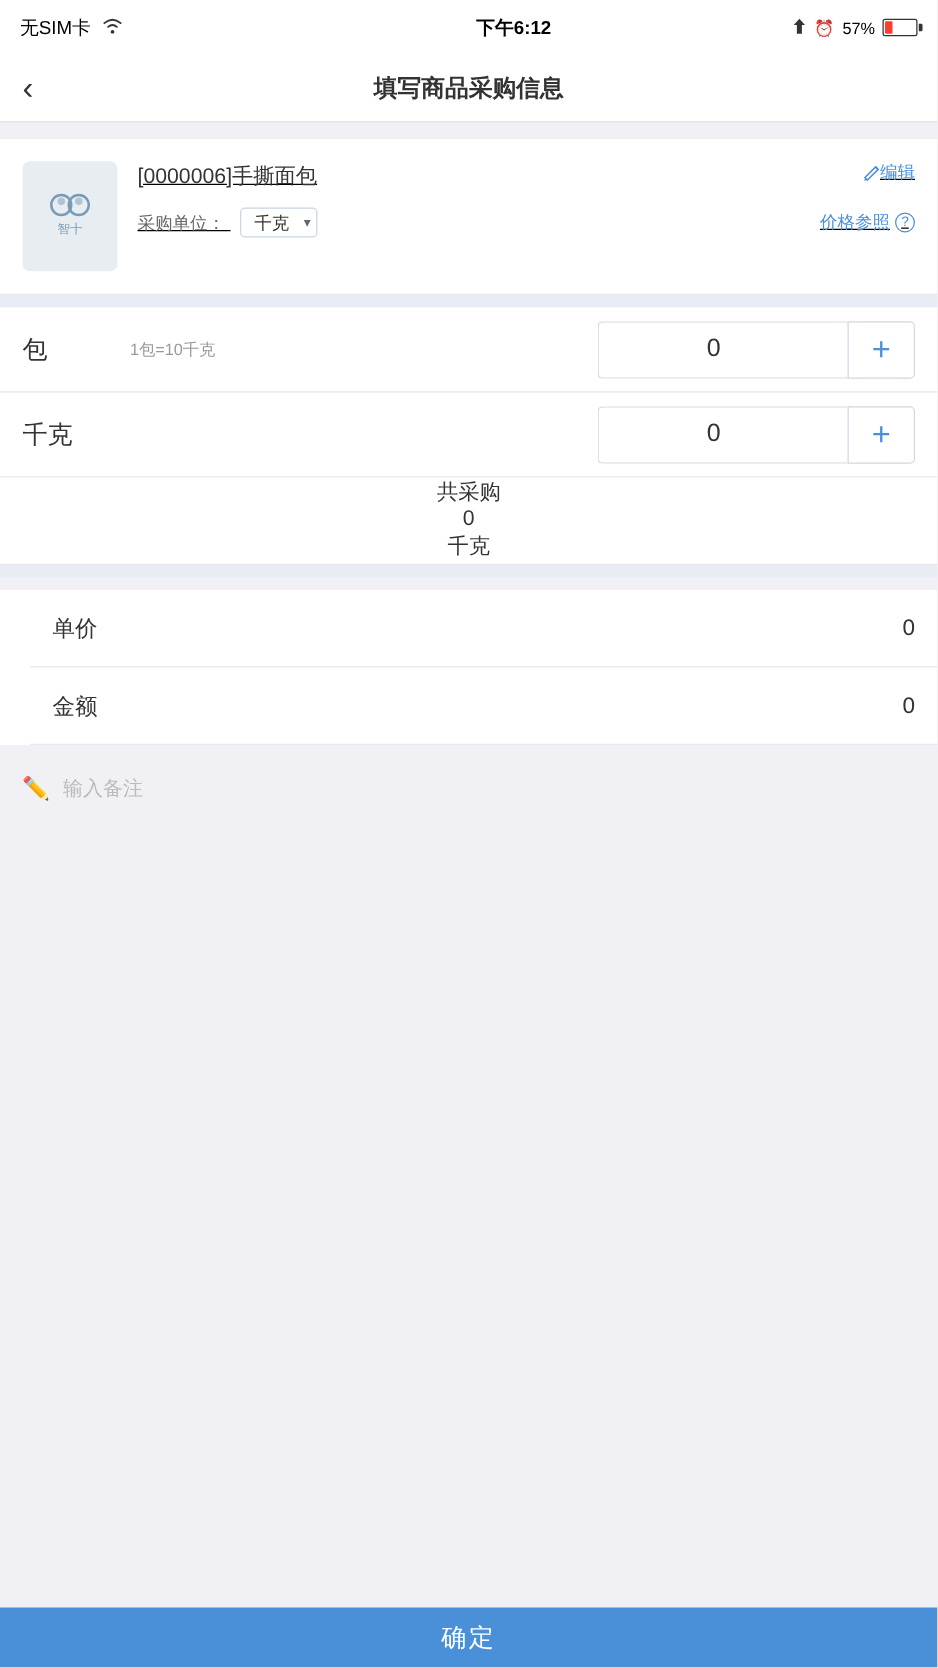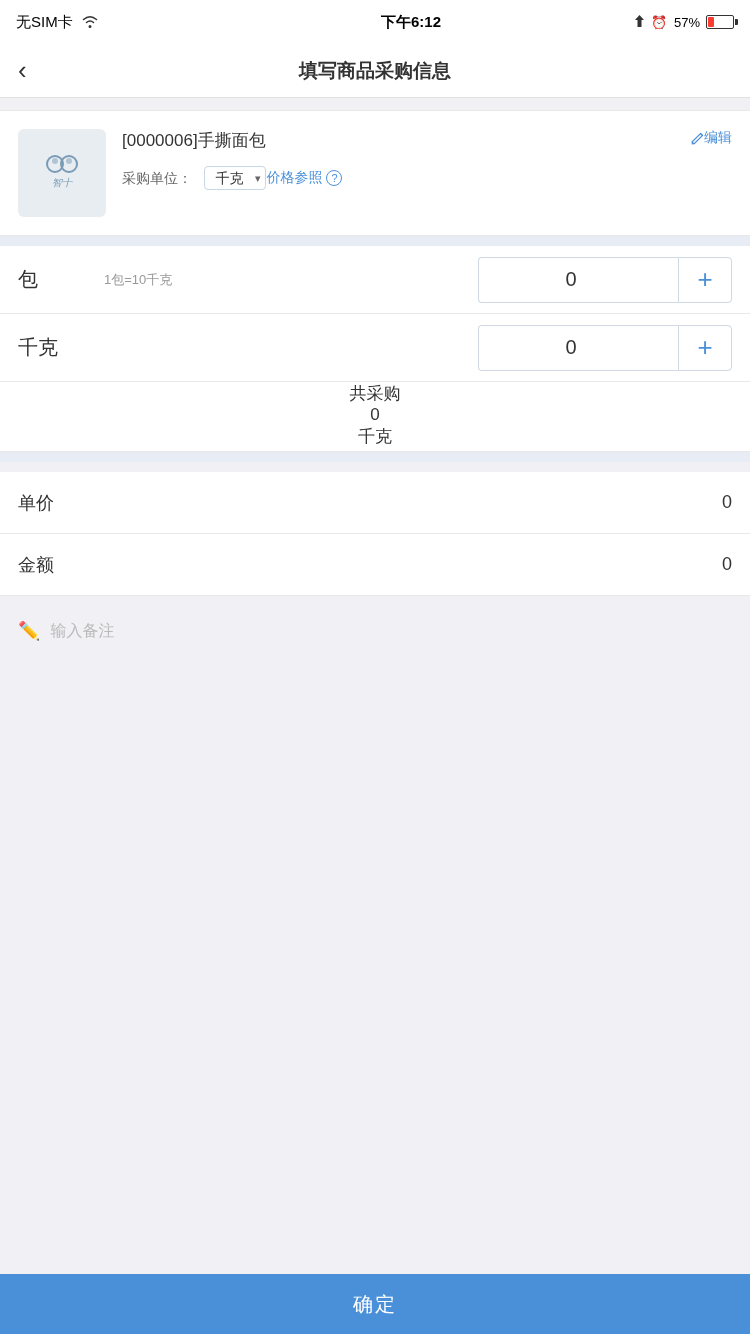--- a/index.html
+++ b/index.html
@@ -100,38 +100,38 @@
       background: #fff;
       margin-top: 12px;
       padding: 18px 18px 18px 18px;
       display: flex;
       align-items: flex-start;
       gap: 16px;
       border-top: 1px solid #e8e8e8;
       border-bottom: 1px solid #e8e8e8;
     }
     .product-image {
-      width: 88px;
+      width: 76px;
       height: 88px;
       background: #e8edf2;
       border-radius: 6px;
       display: flex;
       align-items: center;
       justify-content: center;
       flex-shrink: 0;
-      font-style: italic;
     }
     .product-image-logo {
       font-size: 13px;
       color: #7a9bb5;
       text-align: center;
       line-height: 1.4;
     }
     .product-info {
       flex: 1;
+      text-decoration: underline;
     }
     .product-name-row {
       display: flex;
       justify-content: space-between;
       align-items: flex-start;
       margin-bottom: 14px;
     }
     .product-name {
       font-size: 17px;
       color: #333;
@@ -140,21 +140,21 @@
     .edit-btn {
       color: #4a90d9;
       font-size: 14px;
       display: flex;
       align-items: center;
       gap: 0;
       cursor: pointer;
     }
     .product-unit-row {
       display: flex;
-      justify-content: flex-start;
+      justify-content: space-between;
       align-items: center;
     }
     .unit-label {
       font-size: 14px;
       color: #666;
     }
     .unit-select {
       border: 1px solid #c8d6e5;
       border-radius: 4px;
       padding: 3px 22px 3px 10px;
@@ -296,20 +296,21 @@
     .price-section {
       background: #fff;
       margin-top: 10px;
     }
     .price-row {
       display: flex;
       align-items: center;
       padding: 0 18px;
       height: 62px;
       border-bottom: 1px solid #e8e8e8;
+      margin-left: 24px;
     }
     .price-label {
       font-size: 18px;
       color: #333;
     }
     .price-val {
       margin-left: auto;
       font-size: 18px;
       color: #333;
     }
@@ -334,21 +335,21 @@
     }
 
     
     .main-spacer {
       flex: 1;
       background: #f0f0f5;
     }
 
     
     .confirm-btn {
-      height: 60px;
+      height: 48px;
       background: #4a90d9;
       border: none;
       width: 100%;
       font-size: 20px;
       color: #fff;
       cursor: pointer;
       letter-spacing: 2px;
     }
   </style>
 </head>

